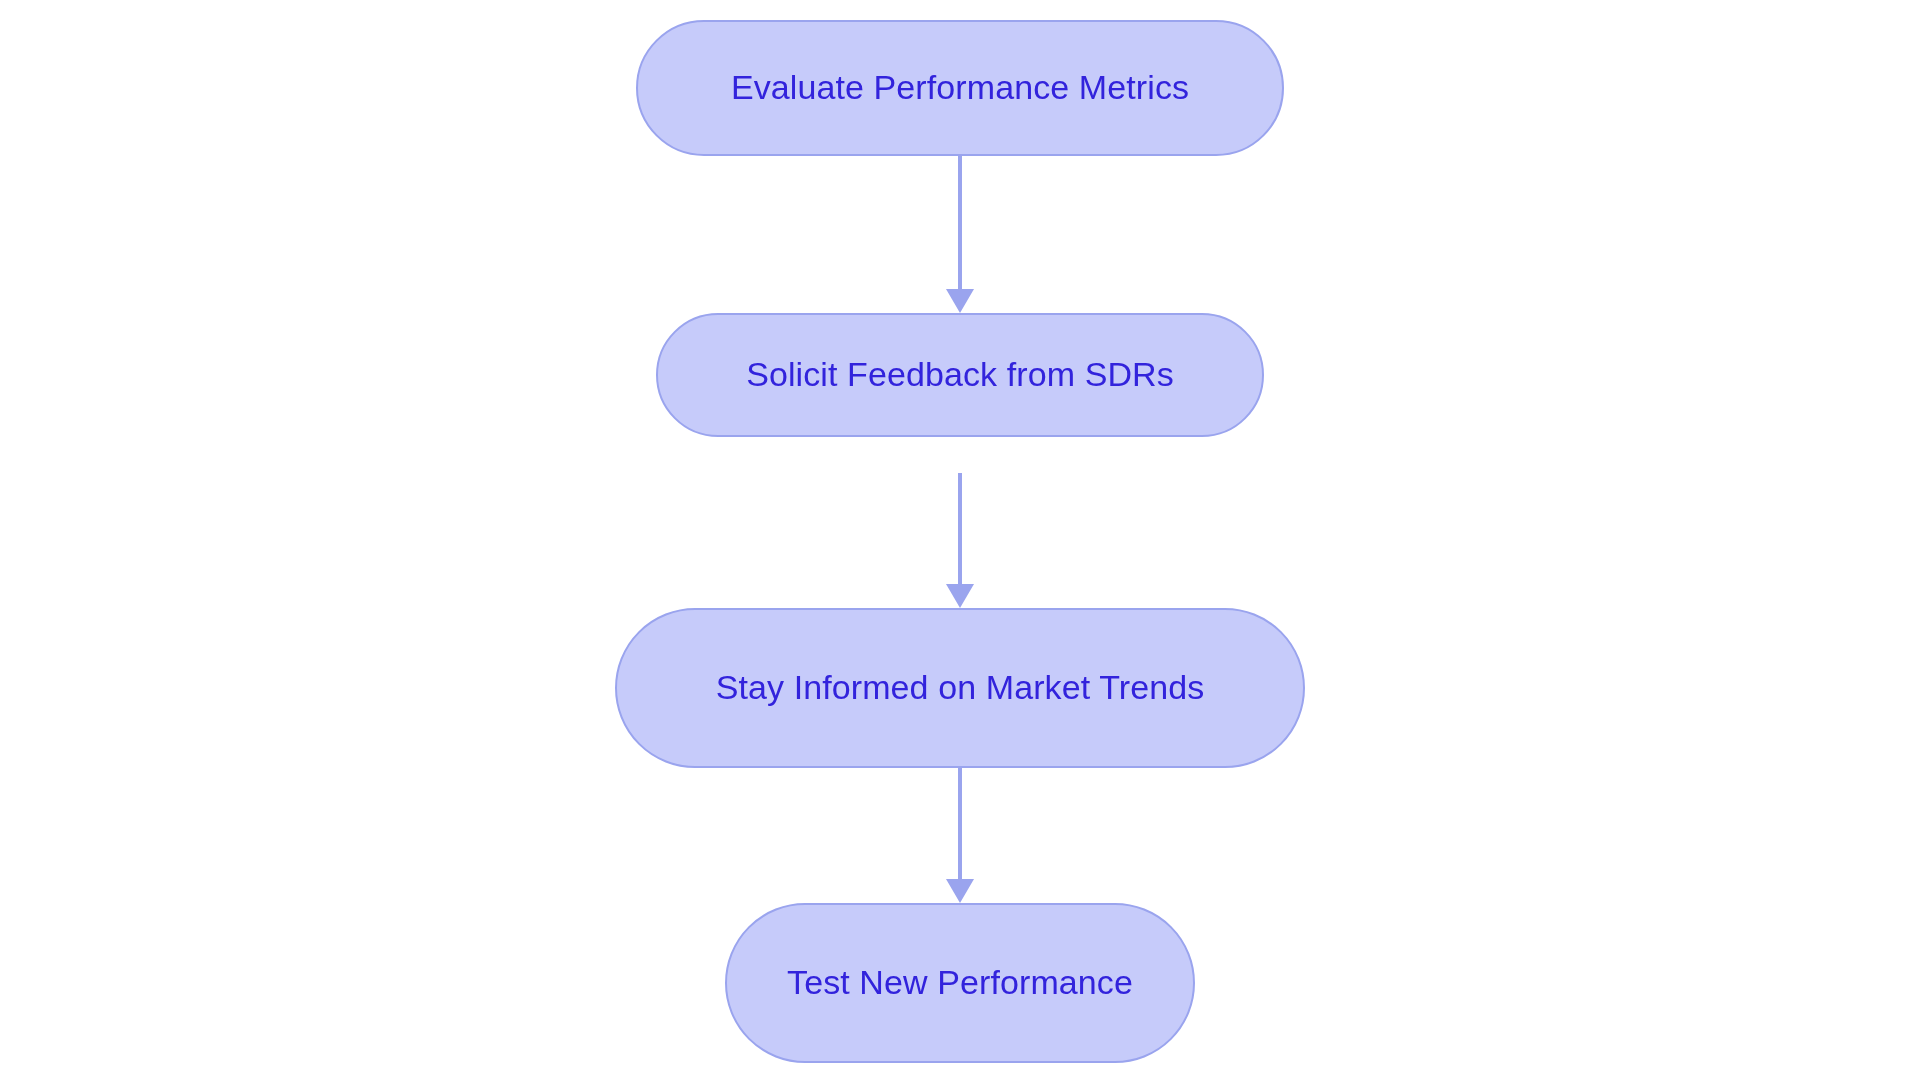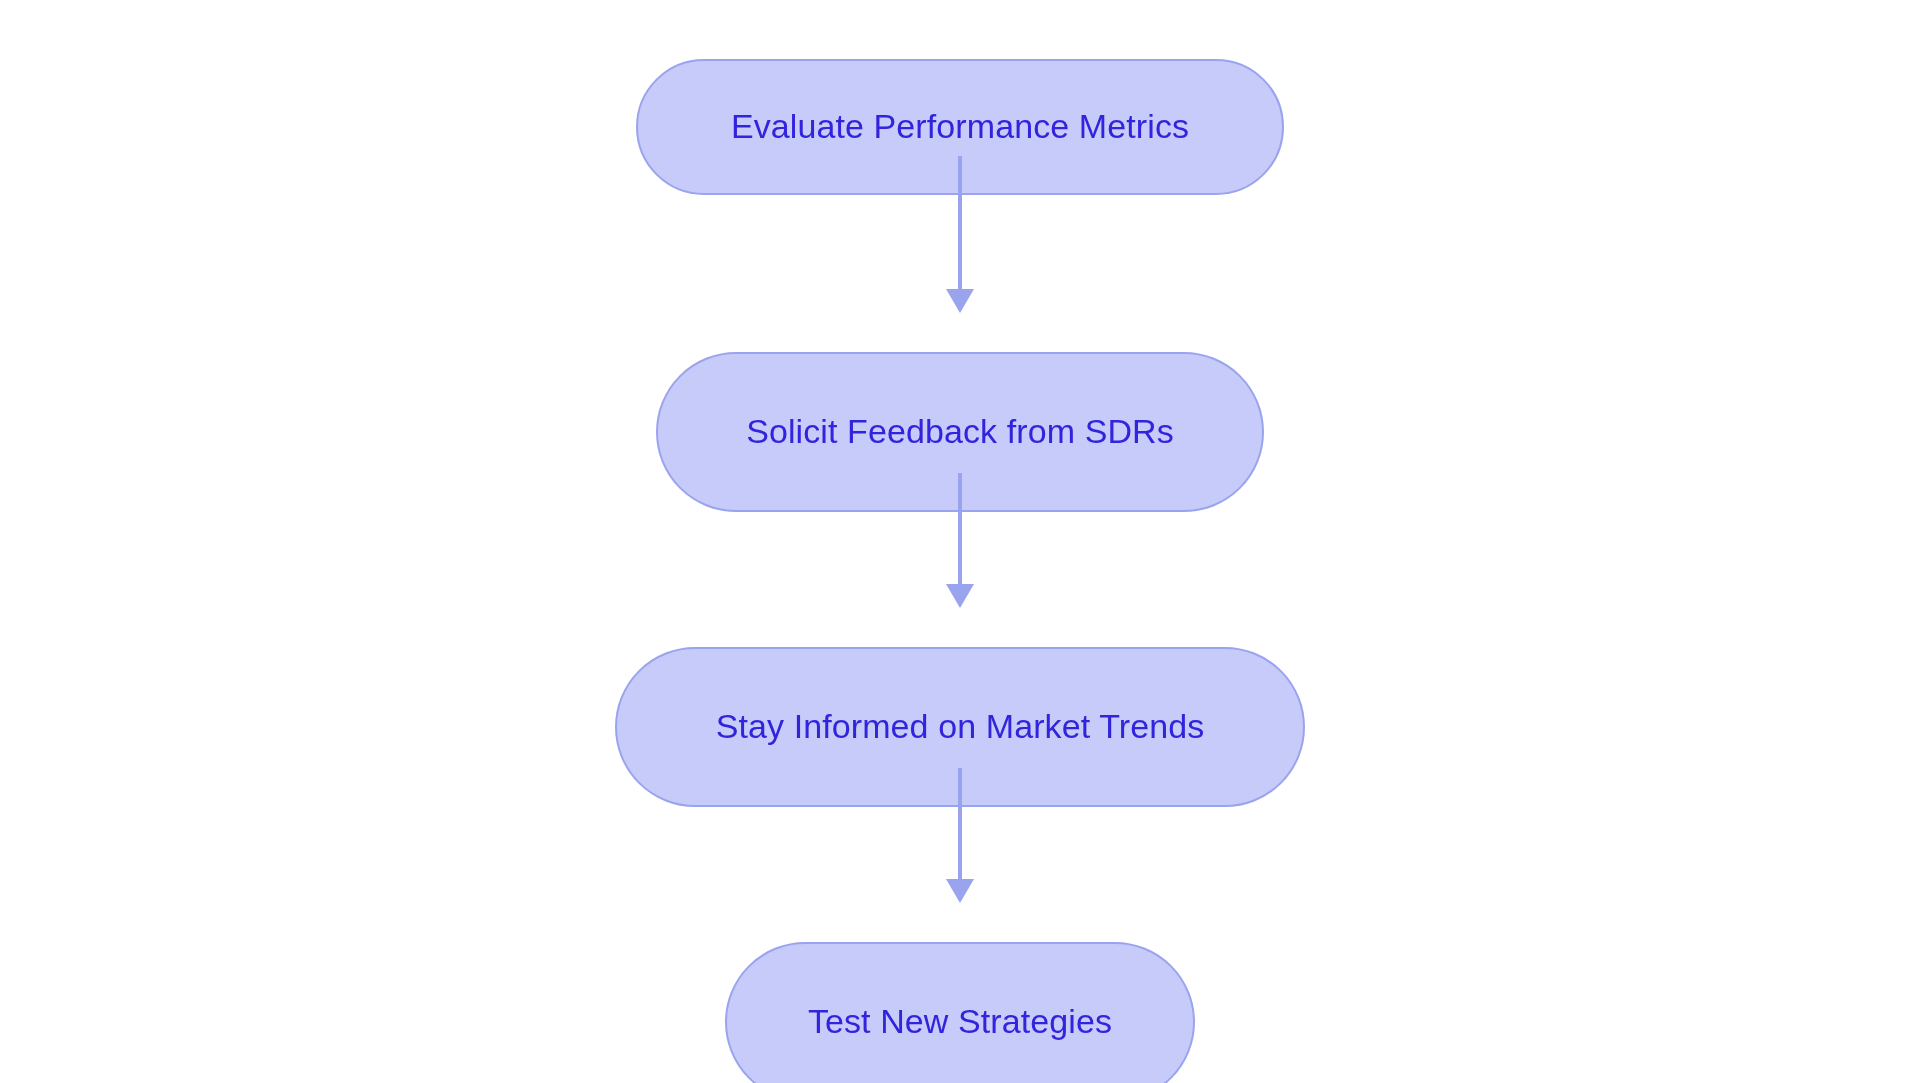--- a/index.html
+++ b/index.html
@@ -26,36 +26,35 @@
   .node {
     position: absolute;
     box-sizing: border-box;
     display: flex;
     align-items: center;
     justify-content: center;
     background: #c6cbfa;
     border: 2px solid #9aa4ee;
     border-radius: 9999px;
     transform: translateX(-50%);
-    margin-top: 39px;
   }
   .node-label {
     color: #3223dc;
     font-family: "Liberation Sans", sans-serif;
     font-size: 34px;
     font-weight: 400;
     line-height: 1.1;
     white-space: nowrap;
     letter-spacing: 0.1px;
     user-select: none;
   }
 
   
   #node-1 { left: 960px; top: 20px;  width: 648px; height: 136px; }
-  #node-2 { left: 960px; top: 313px; width: 608px; height: 160px; text-align: center; }
+  #node-2 { left: 960px; top: 313px; width: 608px; height: 124px; text-align: center; }
   #node-3 { left: 960px; top: 608px; width: 690px; height: 160px; text-align: center; }
   #node-4 { left: 960px; top: 903px; width: 470px; height: 160px; }
 
   
   .edge {
     position: absolute;
     transform: translateX(-50%);
     width: 30px;
   }
   .edge-line {
@@ -111,16 +110,16 @@
   <div class="node" id="node-3">
     <span class="node-label">Stay Informed on Market Trends</span>
   </div>
 
   <div class="edge" id="edge-3">
     <div class="edge-line"></div>
     <div class="edge-arrow"></div>
   </div>
 
   <div class="node" id="node-4">
-    <span class="node-label">Test New Strategies</span>
+    <span class="node-label">Test New Performance</span>
   </div>
 
 </div>
 
 </body></html>

